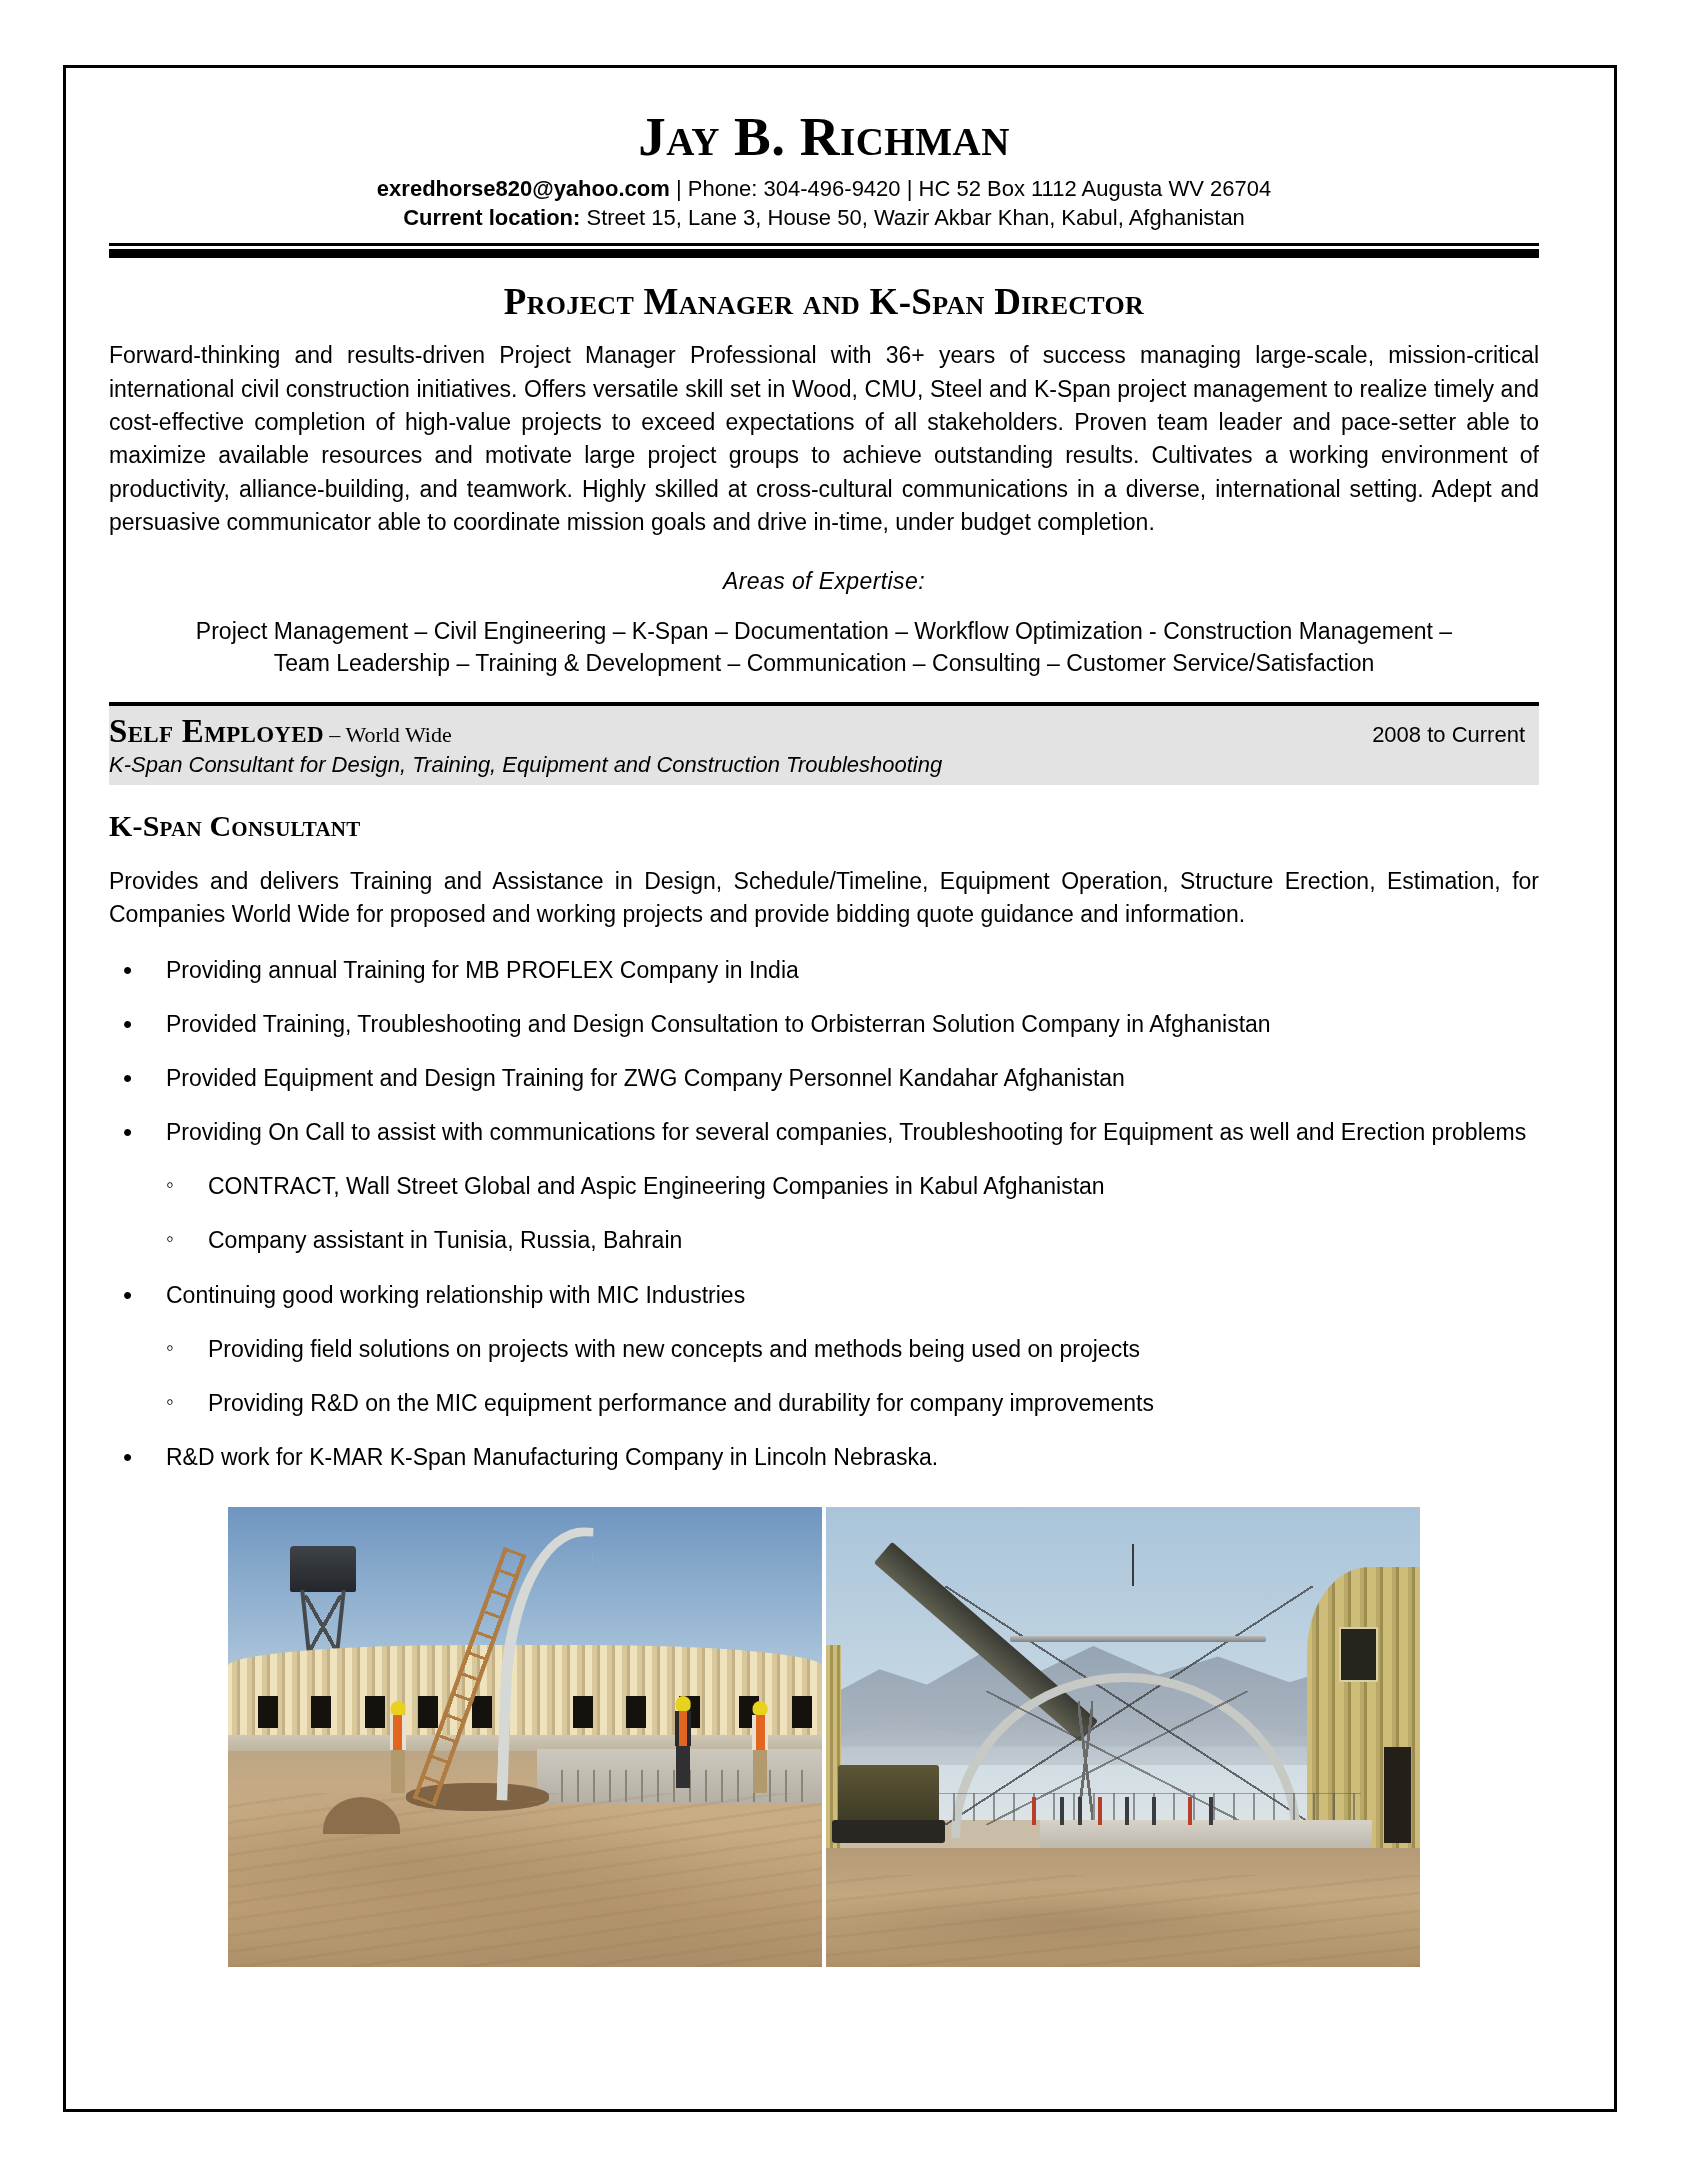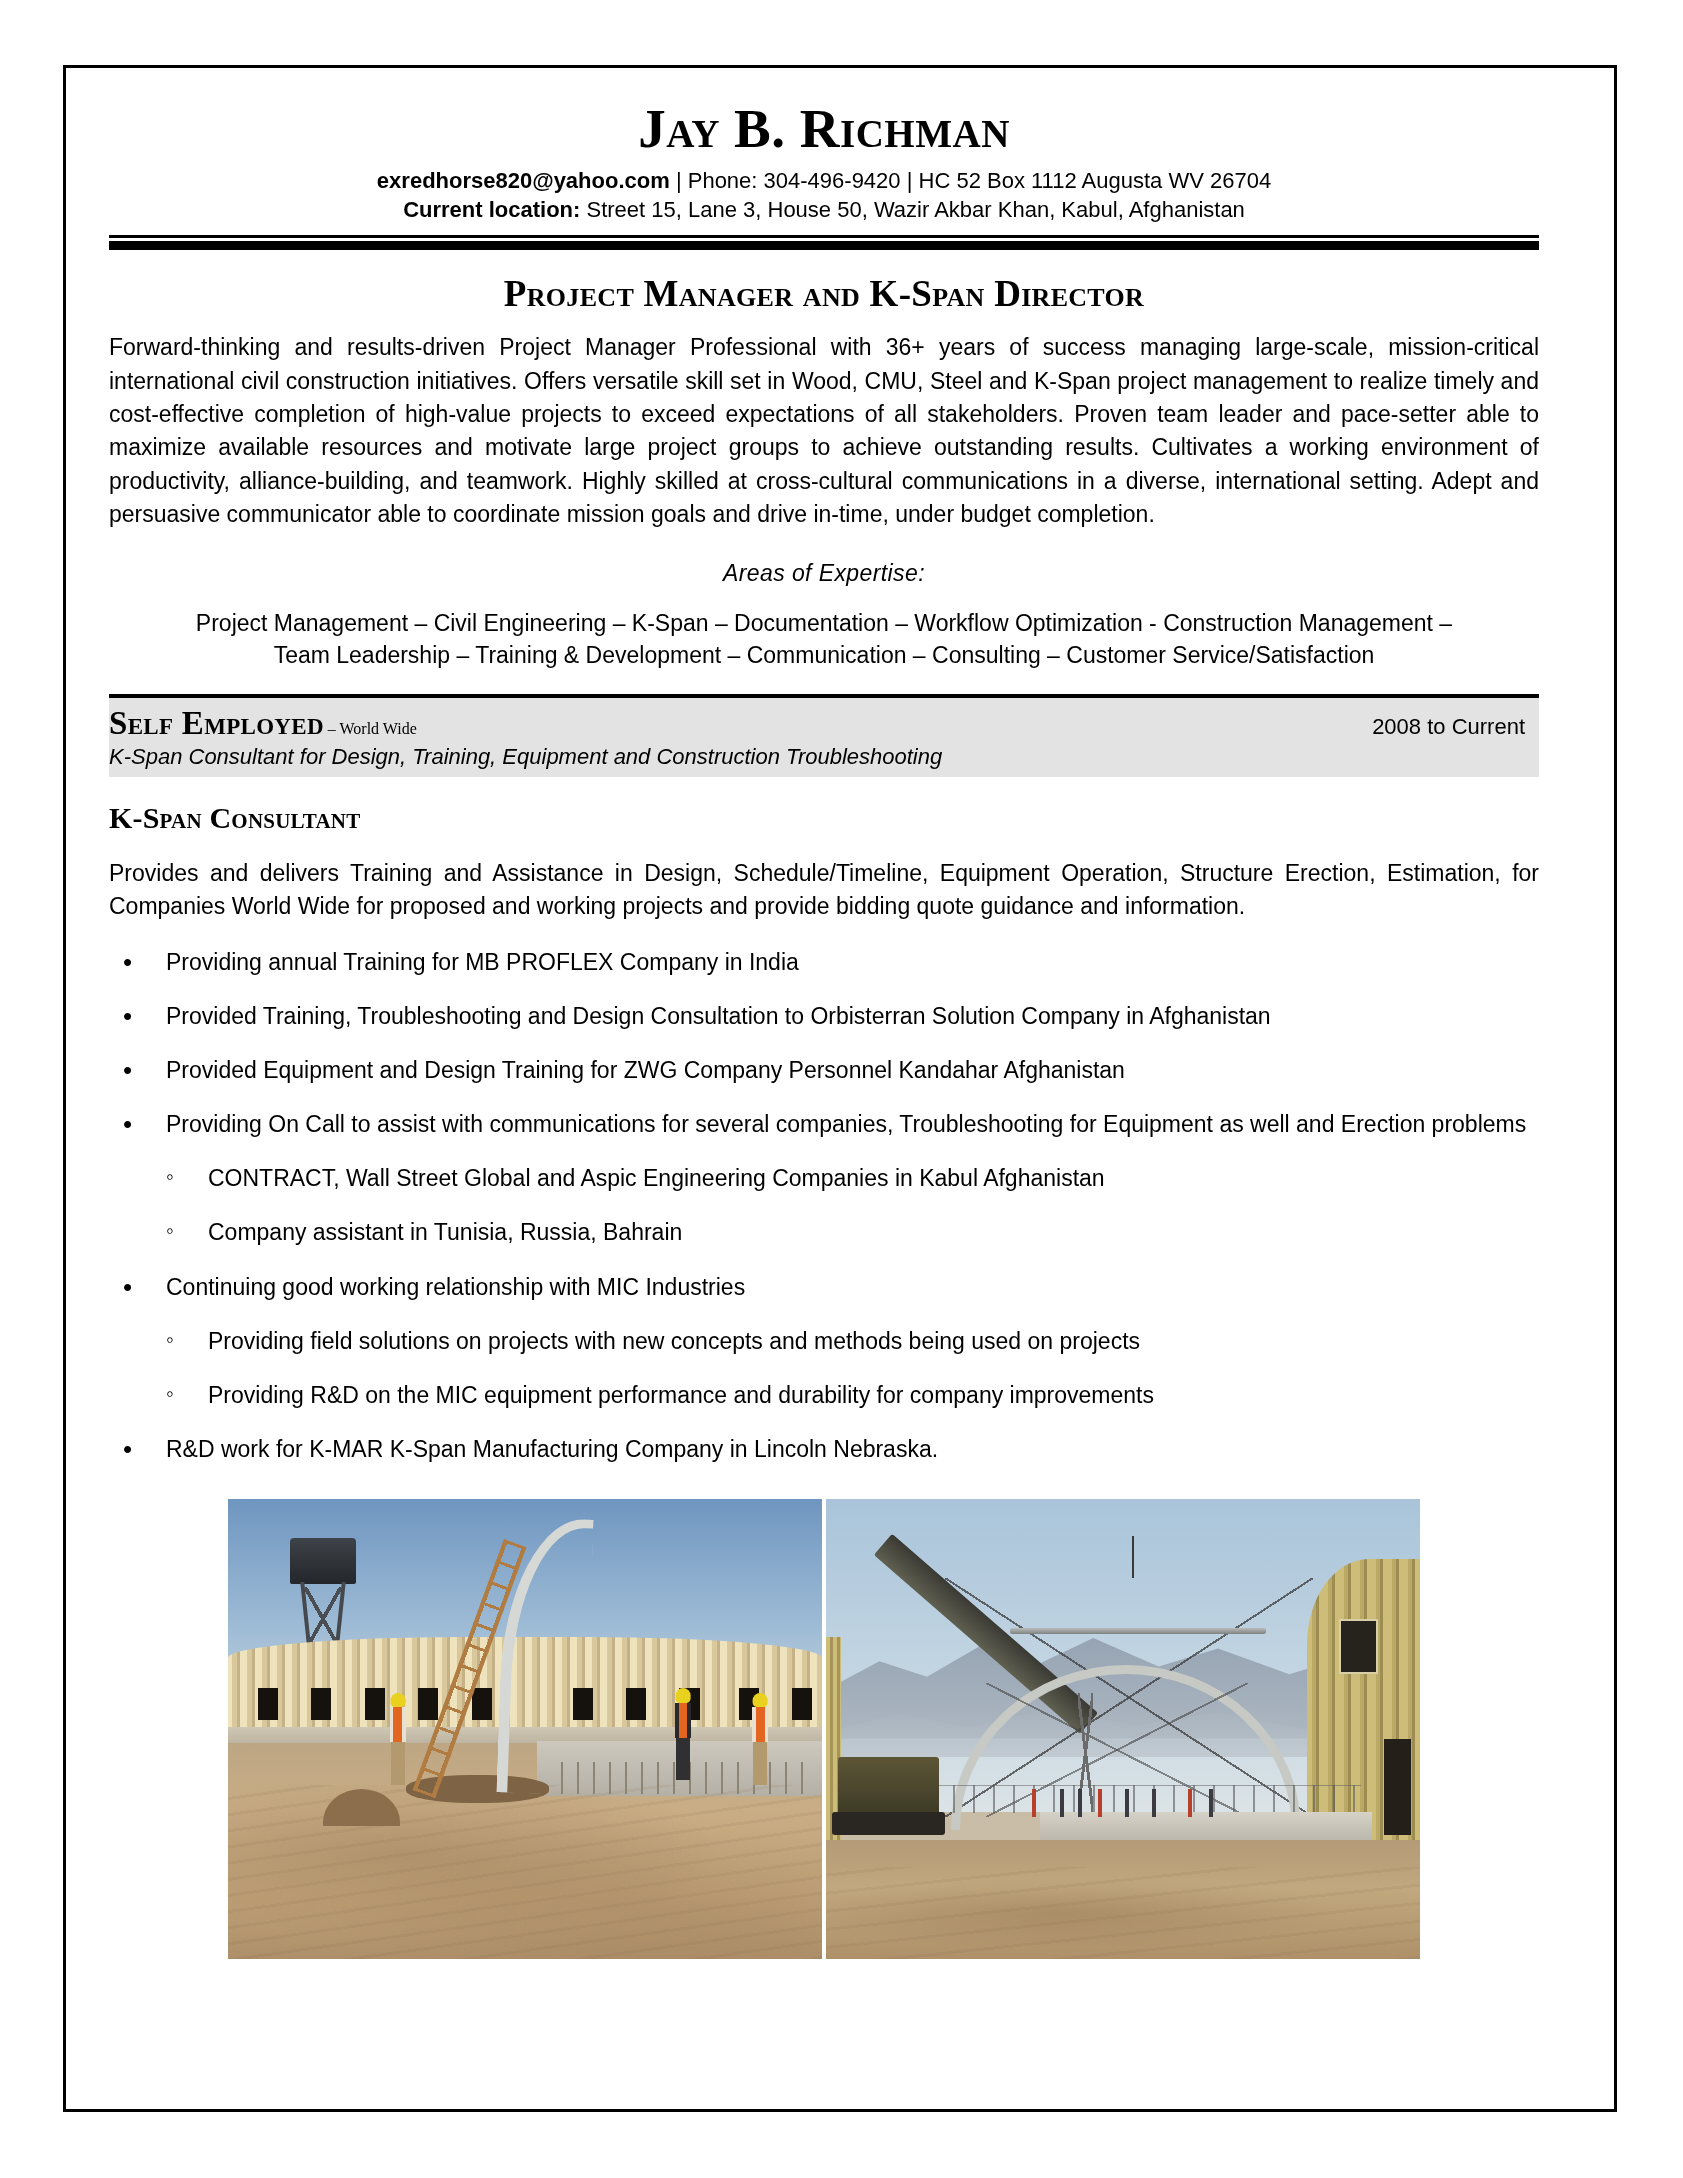--- a/index.html
+++ b/index.html
@@ -34,21 +34,21 @@
 
   
   .name {
     text-align: center;
     font-family: "Liberation Serif", serif;
     font-size: 55px;
     font-weight: 700;
     font-variant: small-caps;
     letter-spacing: 0.5px;
     line-height: 1.08;
-    margin: 4px 0 8px 0;
+    margin: 12px 0 8px 0;
     white-space: nowrap;
   }
 
   .contact-line {
     text-align: center;
     font-size: 22px;
     line-height: 1.32;
     white-space: nowrap;
   }
   .contact-line .strong { font-weight: 700; }
@@ -126,21 +126,21 @@
   }
   .employer-name {
     font-family: "Liberation Serif", serif;
     font-variant: small-caps;
     font-weight: 700;
     font-size: 33px;
     letter-spacing: 0.3px;
     white-space: nowrap;
   }
   .employer-location {
-    font-size: 16px;
+    font-size: 22px;
     font-weight: 400;
     font-variant: normal;
     letter-spacing: 0;
   }
   .employer-dates {
     font-size: 22px;
     white-space: nowrap;
     text-align: right;
   }
   .employer-subtitle {

